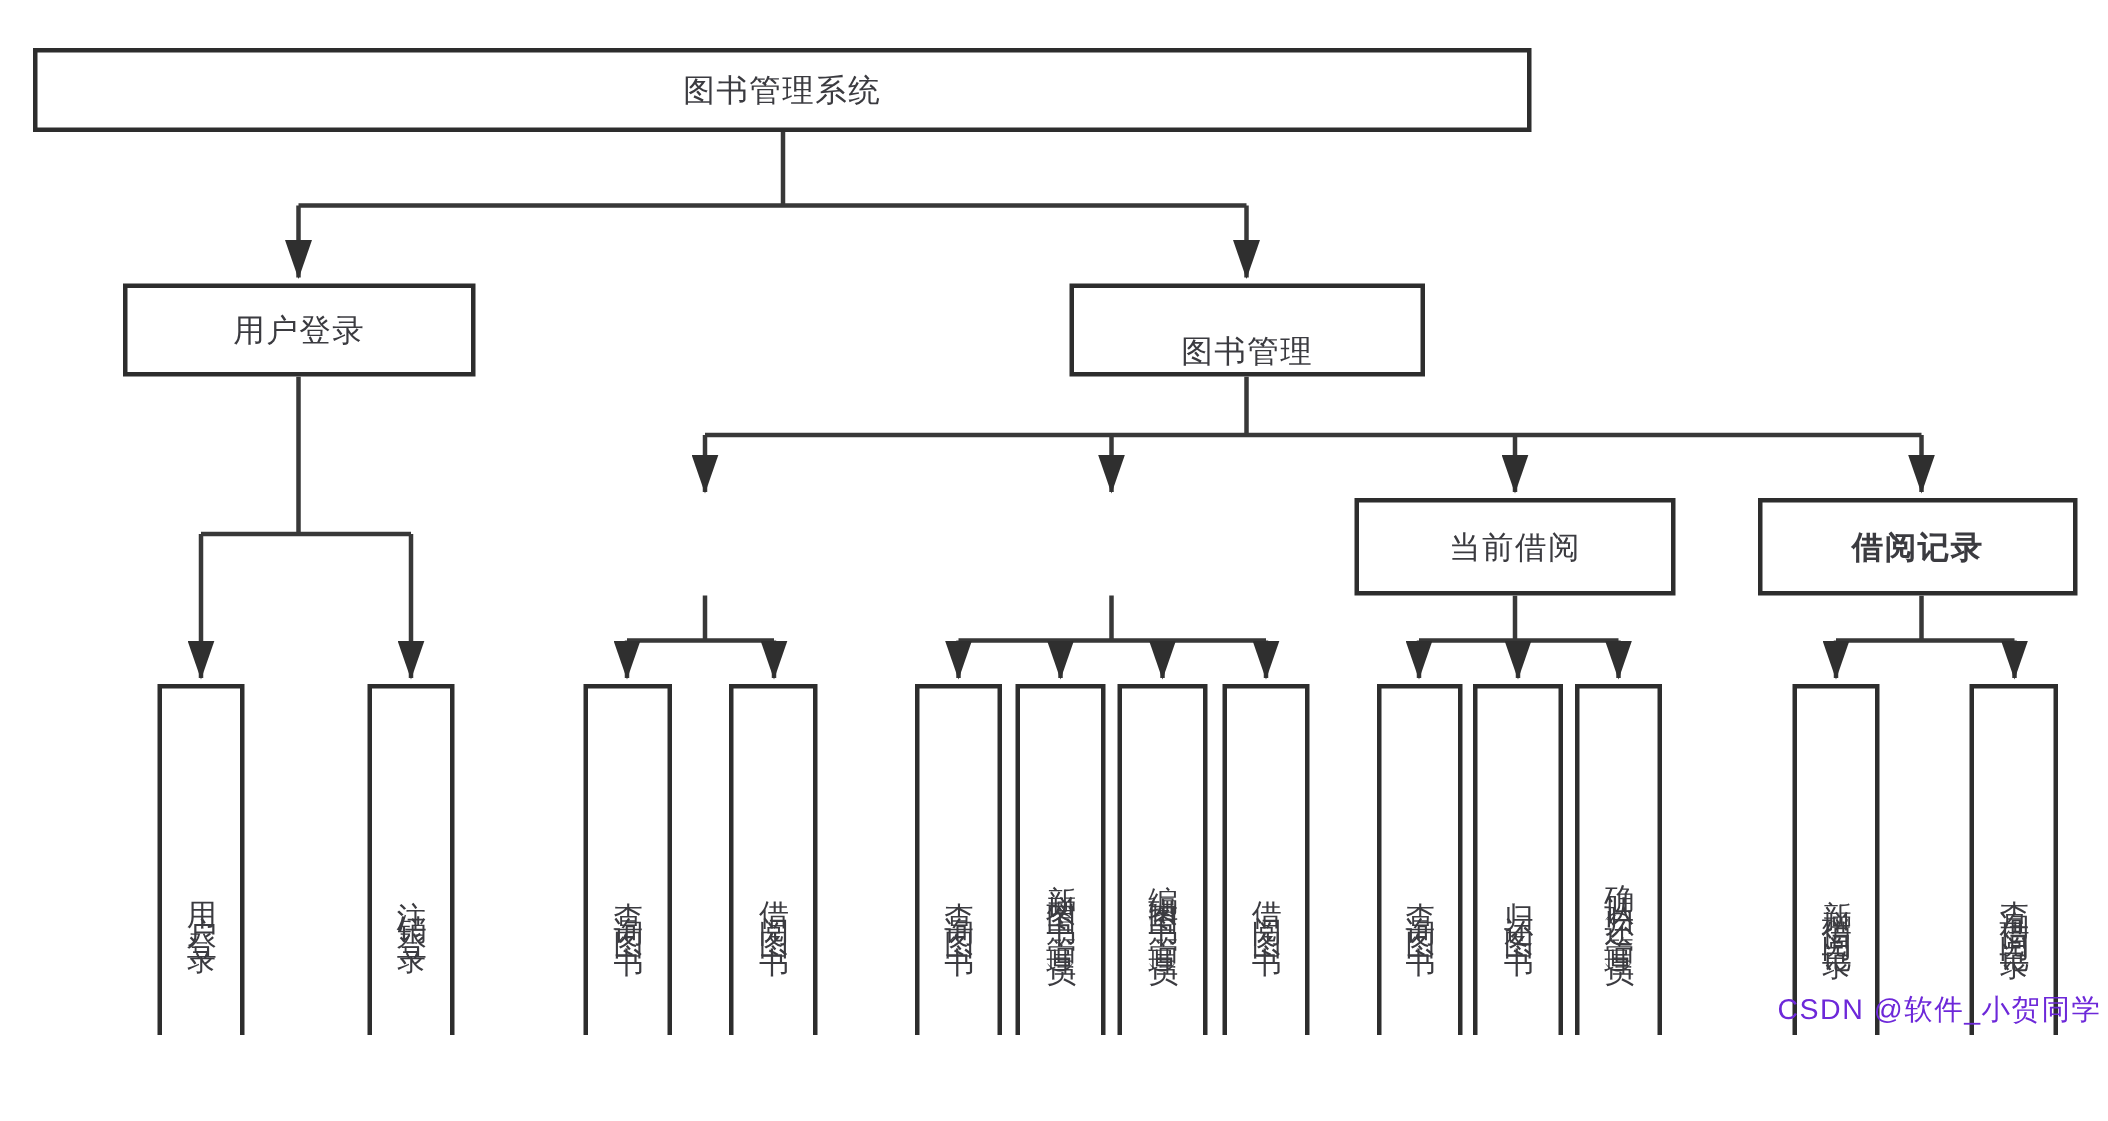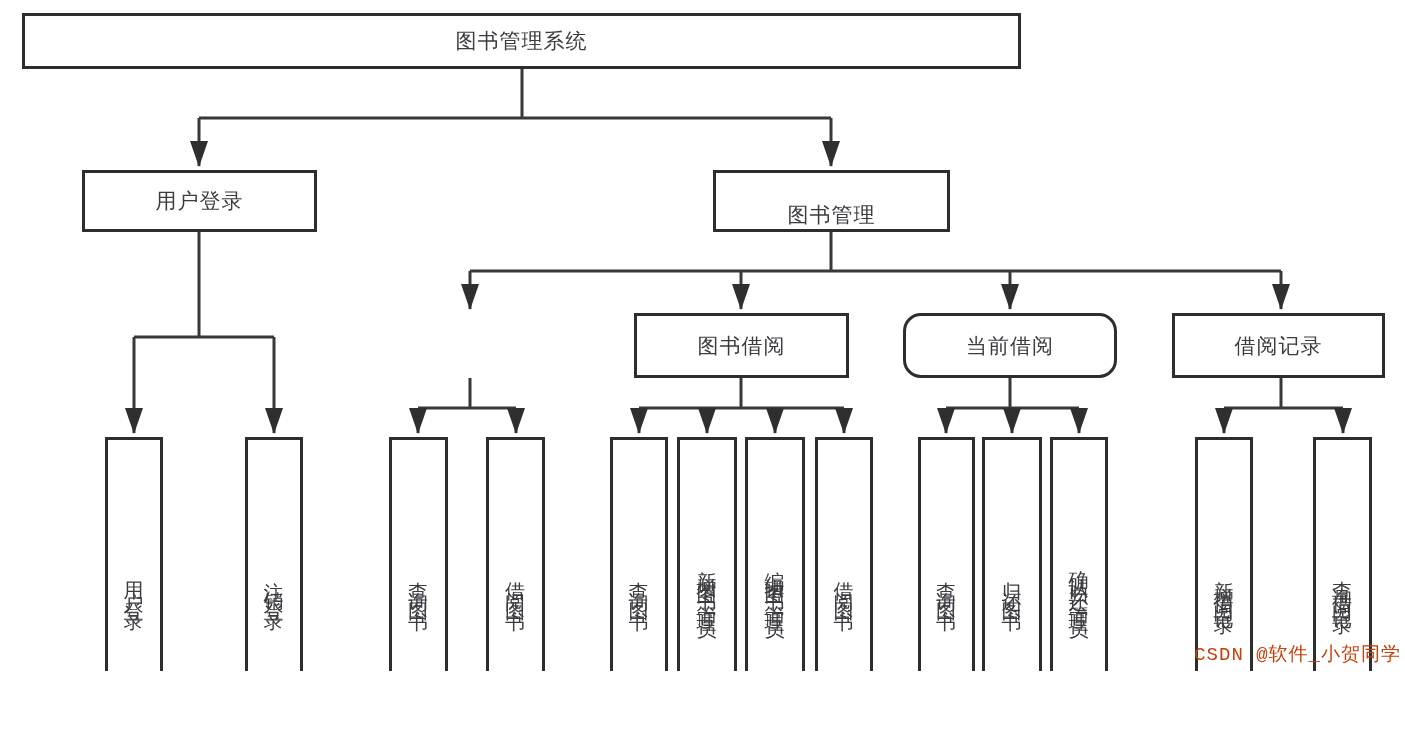--- a/index.html
+++ b/index.html
@@ -7,20 +7,21 @@
     padding: 0;
     background: #ffffff;
     font-family: "Liberation Sans", "DejaVu Sans", sans-serif;
   }
   .canvas {
     position: relative;
     width: 1405px;
     height: 671px;
     background: #ffffff;
     overflow: hidden;
+    margin-top: 19px;
   }
   .connectors {
     position: absolute;
     left: 0;
     top: 0;
     width: 1405px;
     height: 747px;
     pointer-events: none;
   }
   .node {
@@ -49,24 +50,23 @@
   }
   .node.leaf .vtext.long {
     letter-spacing: 7px;
   }
   .watermark {
     position: absolute;
     right: 4px;
     bottom: 4px;
     font-size: 19px;
     letter-spacing: 1px;
-    color: #c2410c;
+    color: #6d28d9;
     z-index: 10;
     white-space: nowrap;
-    font-family: Liberation Mono, monospace;
   }
 </style>
 </head>
 <body>
 
 <div class="canvas">
 
   <svg class="connectors" width="1405" height="747" viewBox="0 0 1405 747" xmlns="http://www.w3.org/2000/svg">
     <defs>
       <marker id="arrow" markerUnits="userSpaceOnUse" markerWidth="26" markerHeight="18" refX="25" refY="9" orient="auto">
@@ -114,27 +114,24 @@
     <span>图书管理系统</span>
   </div>
 
   <div class="node" style="left:82px; top:170px; width:235px; height:62px;">
     <span>用户登录</span>
   </div>
   <div class="node" style="left:713px; top:170px; width:237px; height:62px;align-items:flex-end;">
     <span>图书管理</span>
   </div>
 
-  <div class="node" style="left:634px; top:313px; width:215px; height:65px;">
-    <span>图书借阅</span>
-  </div>
-  <div class="node" style="left:903px; top:313px; width:214px; height:65px;border-radius:18px;">
+  <div class="node" style="left:903px; top:313px; width:214px; height:65px;">
     <span>当前借阅</span>
   </div>
-  <div class="node" style="left:1172px; top:313px; width:213px; height:65px;">
+  <div class="node" style="left:1172px; top:313px; width:213px; height:65px;font-weight:bold;">
     <span>借阅记录</span>
   </div>
 
   <div class="node leaf" style="left:105px; width:58px;">
     <span class="vtext">用户登录</span>
   </div>
   <div class="node leaf" style="left:245px; width:58px;">
     <span class="vtext">注销登录</span>
   </div>
 

